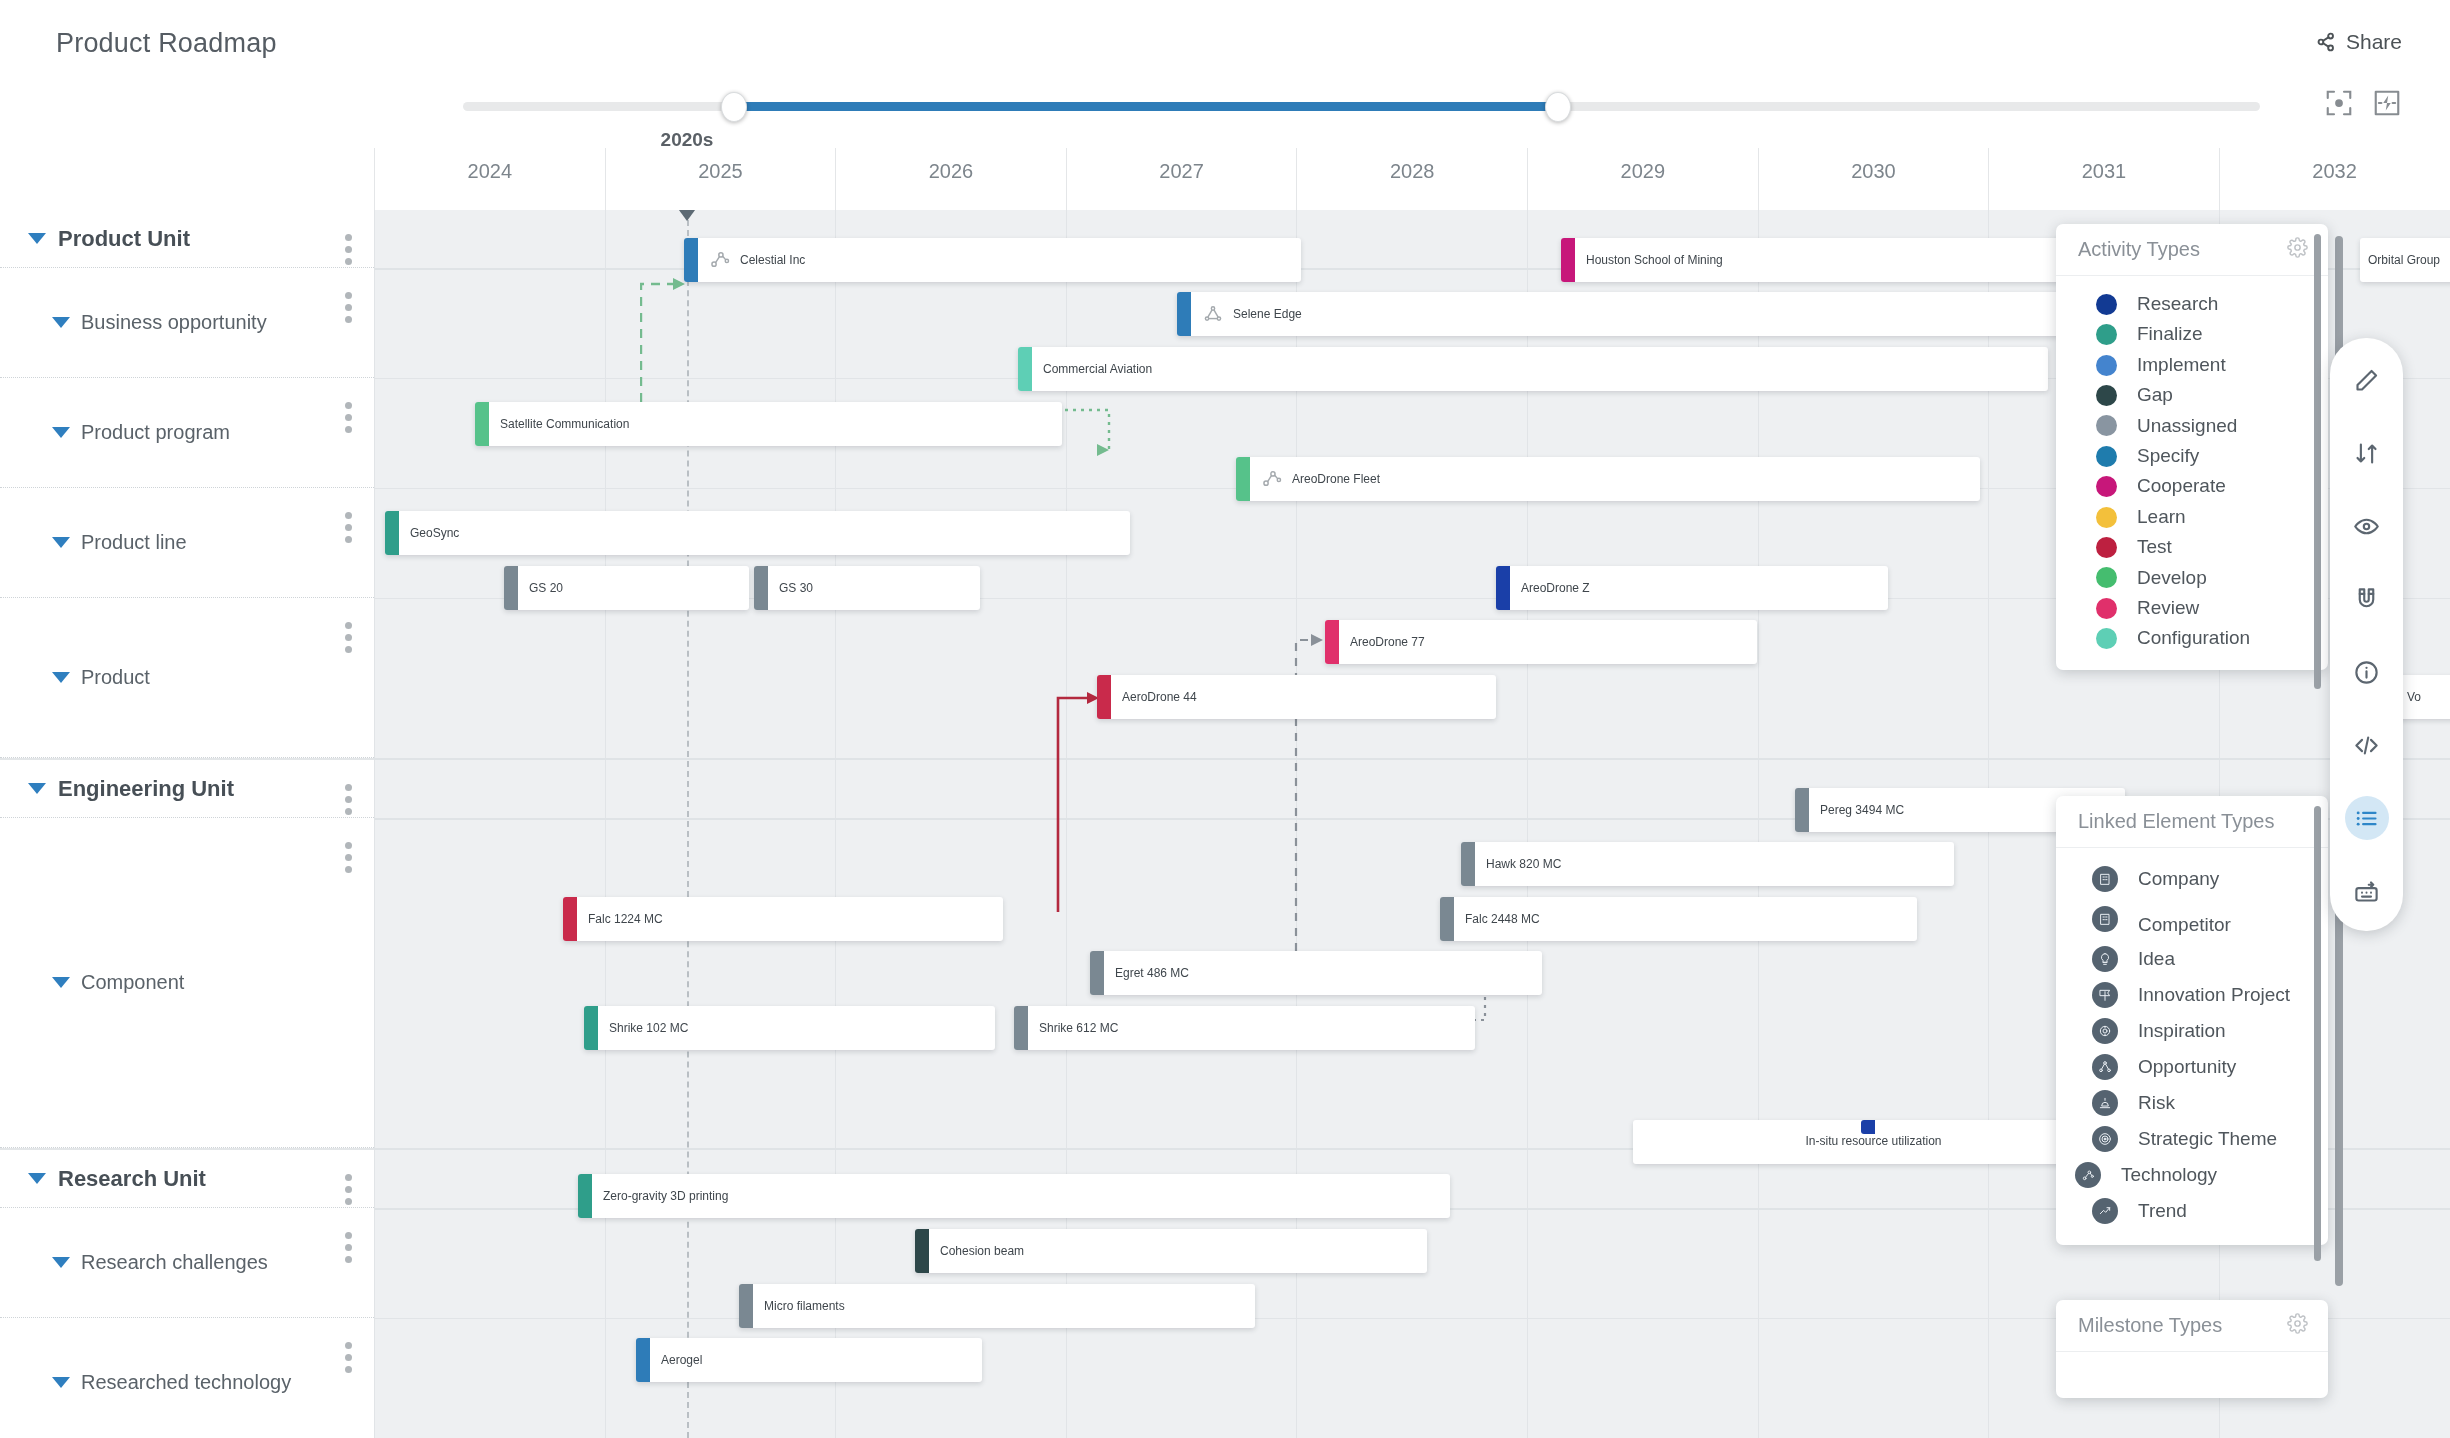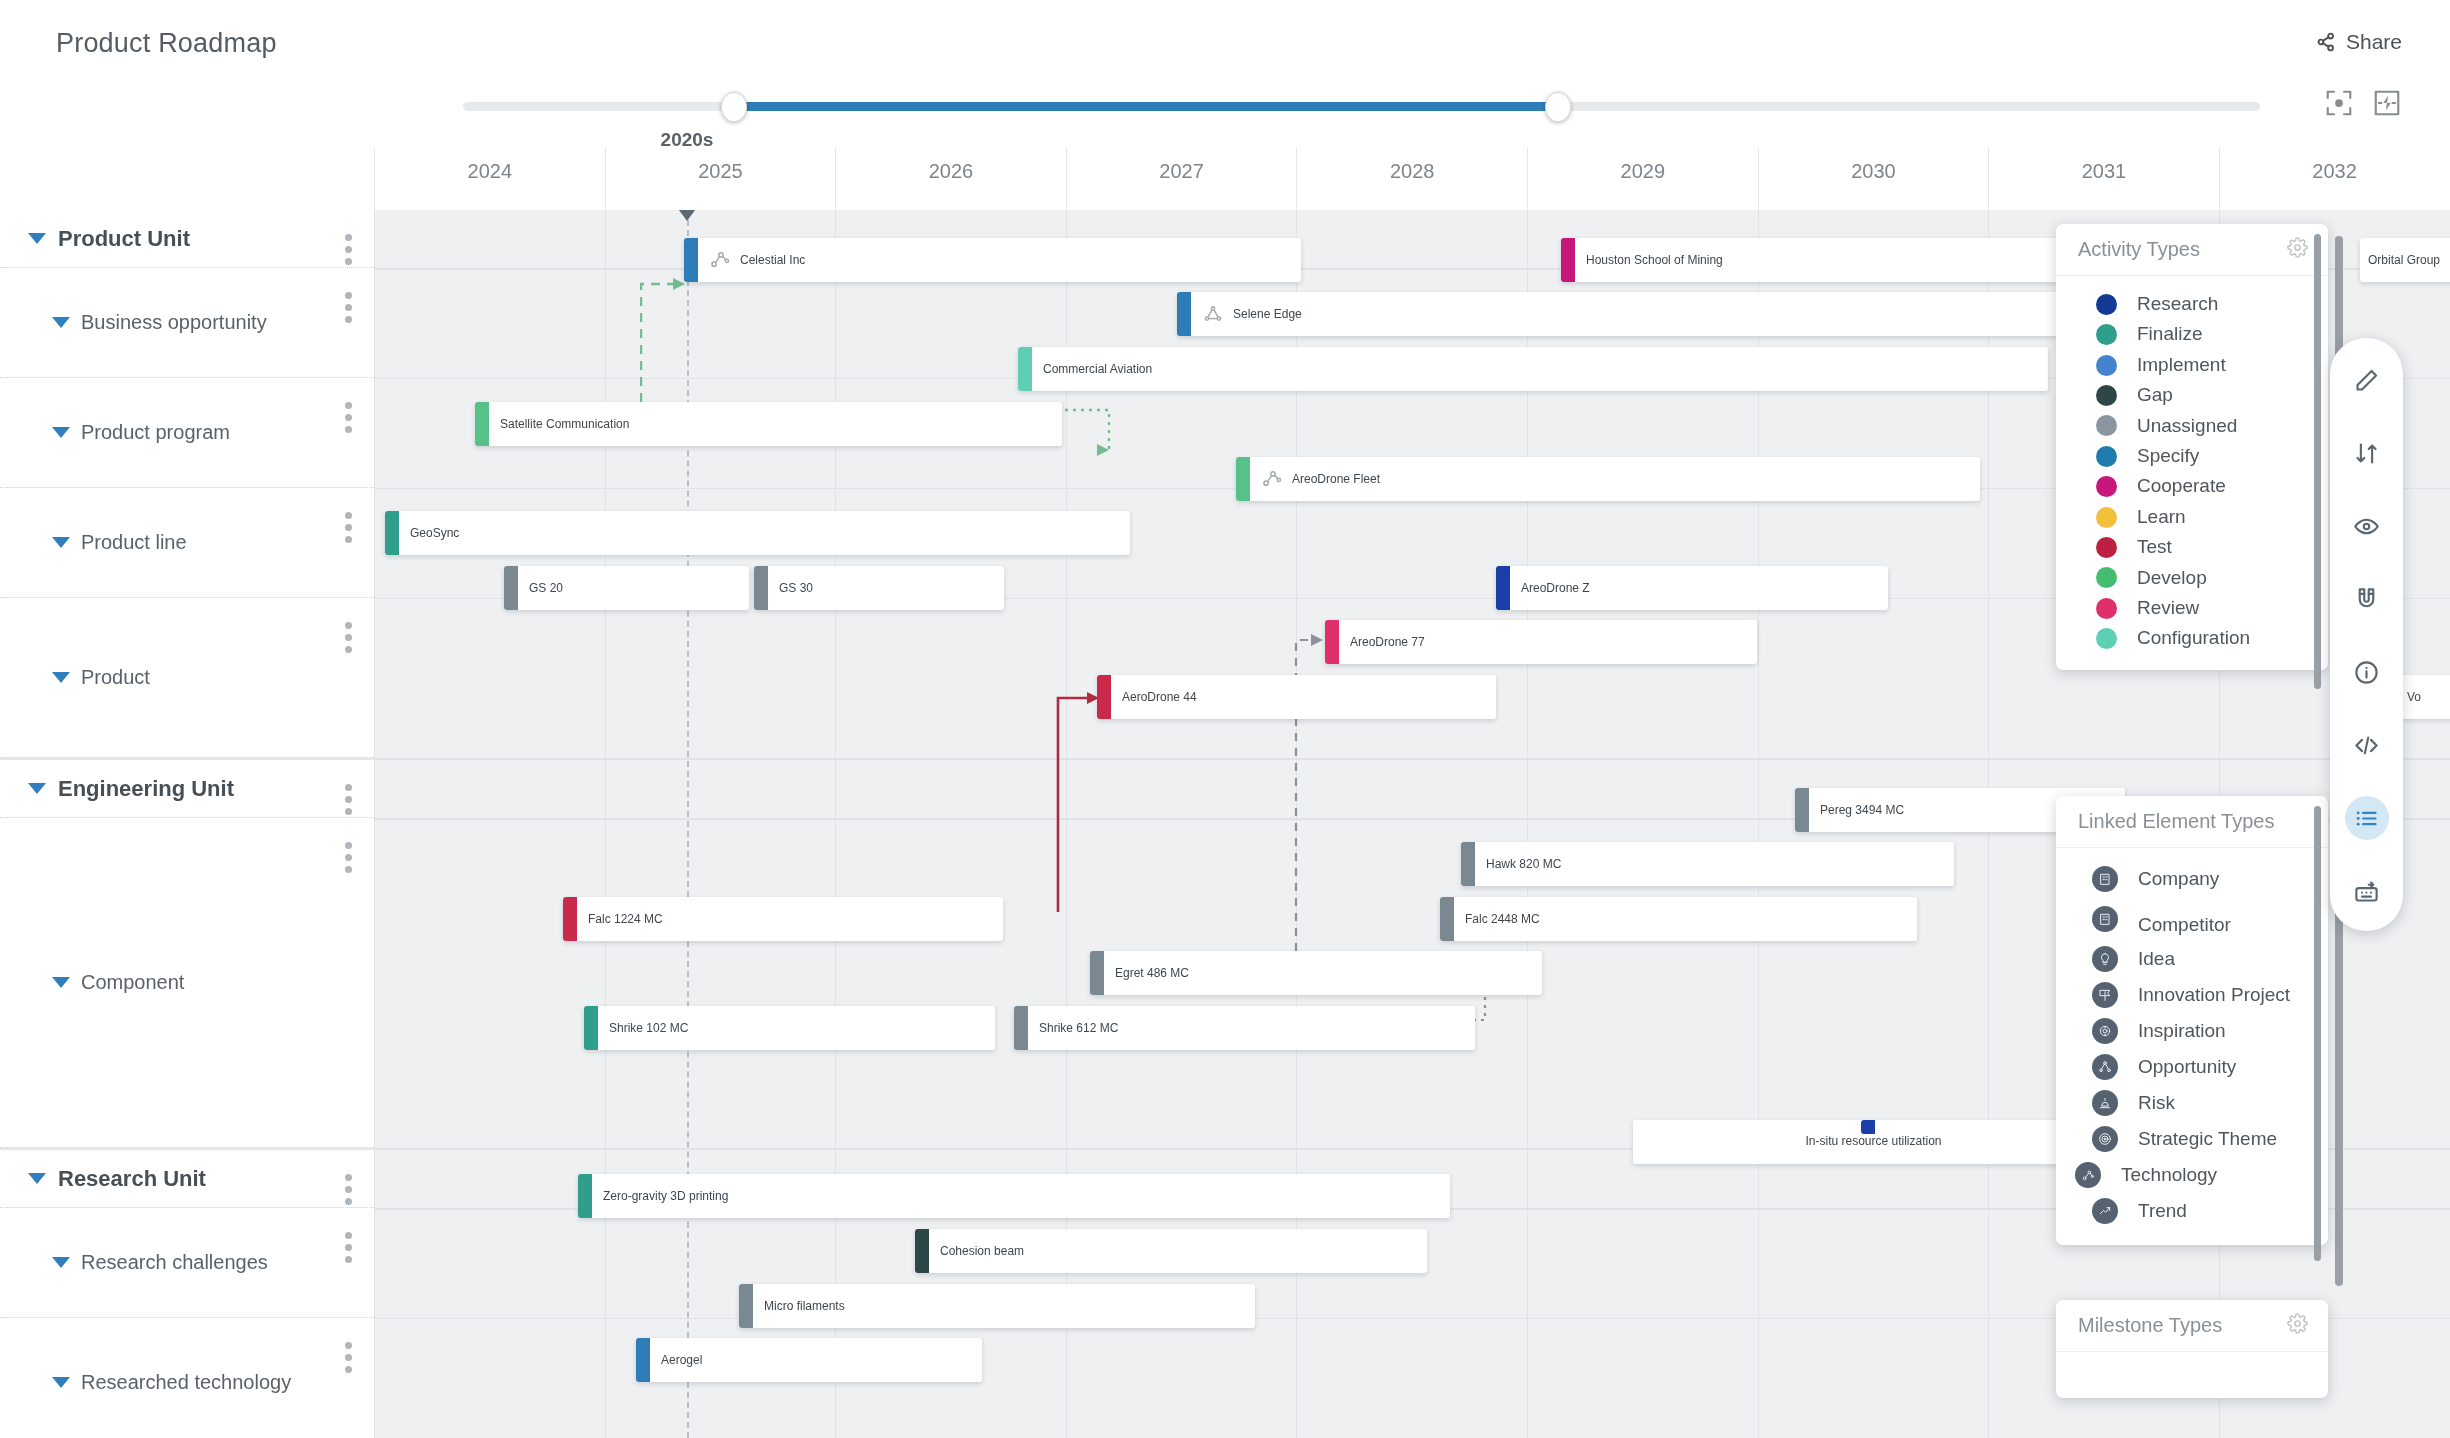--- a/index.html
+++ b/index.html
@@ -300,21 +300,21 @@
         <span class="bar-label">AreoDrone Fleet</span>
       </div>
       <div class="bar" style="left: 385px; top: 301px; width: 745px;">
         <span class="stub" style="background: rgb(47, 158, 138);"></span>
         <span class="bar-label">GeoSync</span>
       </div>
       <div class="bar" style="left: 477px; top: 356px; width: 245px; margin-left: 27px;">
         <span class="stub" style="background: rgb(122, 136, 146);"></span>
         <span class="bar-label">GS 20</span>
       </div>
-      <div class="bar" style="left: 754px; top: 356px; width: 250px;">
+      <div class="bar" style="left: 754px; top: 356px; width: 226px;">
         <span class="stub" style="background: rgb(122, 136, 146);"></span>
         <span class="bar-label">GS 30</span>
       </div>
       <div class="bar" style="left: 1496px; top: 356px; width: 392px;">
         <span class="stub" style="background: rgb(26, 63, 168);"></span>
         <span class="bar-label">AreoDrone Z</span>
       </div>
       <div class="bar" style="left: 1325px; top: 410px; width: 432px;">
         <span class="stub" style="background: rgb(224, 48, 107);"></span>
         <span class="bar-label">AreoDrone 77</span>

